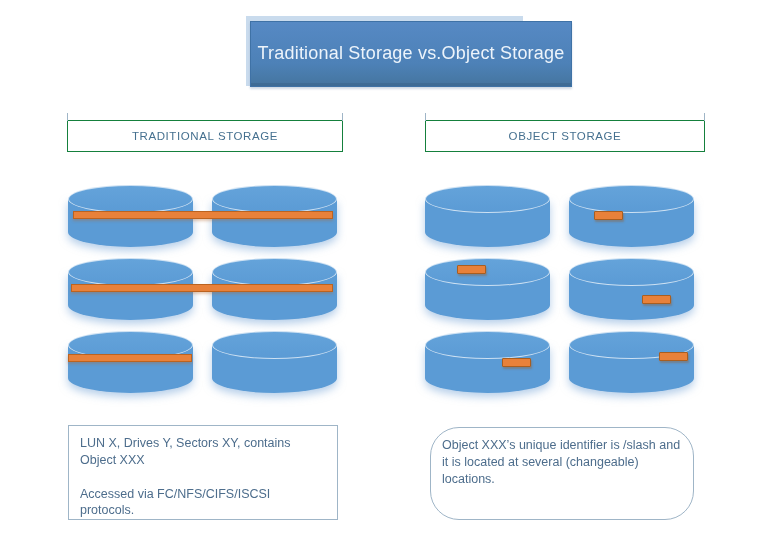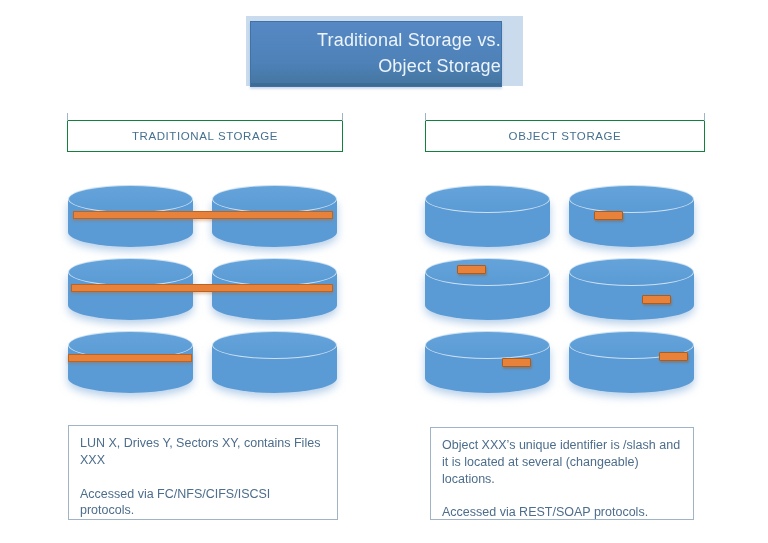--- a/index.html
+++ b/index.html
@@ -6,25 +6,25 @@
   .canvas{
     position:relative;width:768px;height:543px;background:#ffffff;overflow:hidden;
     font-family:"Liberation Sans", sans-serif;
   }
   
   .title-back{
     position:absolute;left:246px;top:16px;width:277px;height:70px;
     background:#c9dbed;
   }
   .title-box{
-    position:absolute;left:250px;top:21px;width:252px;height:66px;
+    position:absolute;left:250px;top:21px;width:322px;height:66px;
     background:linear-gradient(180deg,#5689c4 0%,#4d81b7 65%,#45759f 100%);
     border:1px solid #3f72a6;box-sizing:border-box;
     box-shadow:inset 0 -3px 0 rgba(40,75,110,.22), 0 2px 2px rgba(120,150,180,.35);
-    display:flex;flex-direction:column;align-items:flex-end;justify-content:center;
+    display:flex;flex-direction:row;align-items:center;justify-content:center;
     color:#edf4fb;font-size:18px;line-height:1.42;text-align:center;letter-spacing:.2px;
   }
   
   .col-header{
     position:absolute;height:30px;border:1px solid #15803d;background:#ffffff;
     display:flex;align-items:center;justify-content:center;
     font-size:11.5px;letter-spacing:.6px;color:#45708f;
   }
   .col-header::before,.col-header::after{
     content:"";position:absolute;top:-8px;width:1px;height:8px;background:#9fb5c7;
@@ -57,21 +57,21 @@
     box-shadow:1px 2px 2px rgba(150,90,40,.4);
   }
   
   .note-box{
     position:absolute;border:1px solid #9fb5c7;background:#ffffff;
     padding:9px 11px;font-size:12.5px;line-height:1.34;color:#4d6d8c;box-sizing:border-box;
   }
   .note-box p{margin:0 0 17px 0;}
   .note-box p:last-child{margin-bottom:8px;}
   .note-trad{left:68px;top:425px;width:270px;height:95px;}
-  .note-obj{left:430px;top:427px;width:264px;height:93px;}
+  .note-obj{left:430px;top:427px;width:264px;height:93px;border-radius:29px;}
 </style>
 </head>
 <body>
 
 <div class="canvas">
 
   <div class="title-back"></div>
   <div class="title-box">
     <div>Traditional Storage vs.</div>
     <div>Object Storage</div>
@@ -138,21 +138,20 @@
       <div class="cap"></div>
     </div>
 
   <div class="chip" style="left:594px;top:211px"></div>
   <div class="chip" style="left:457px;top:265px"></div>
   <div class="chip" style="left:642px;top:295px"></div>
   <div class="chip" style="left:502px;top:358px"></div>
   <div class="chip" style="left:659px;top:352px"></div>
 
   <div class="note-box note-trad">
-    <p>LUN X, Drives Y, Sectors XY, contains Files XXX</p>
+    <p>LUN X, Drives Y, Sectors XY, contains Object XXX</p>
     <p>Accessed via FC/NFS/CIFS/ISCSI protocols.</p>
   </div>
   <div class="note-box note-obj">
     <p>Object XXX’s unique identifier is /slash and it is located at several (changeable) locations.</p>
-    <p>Accessed via REST/SOAP protocols.</p>
   </div>
 
 </div>
 
 </body></html>

